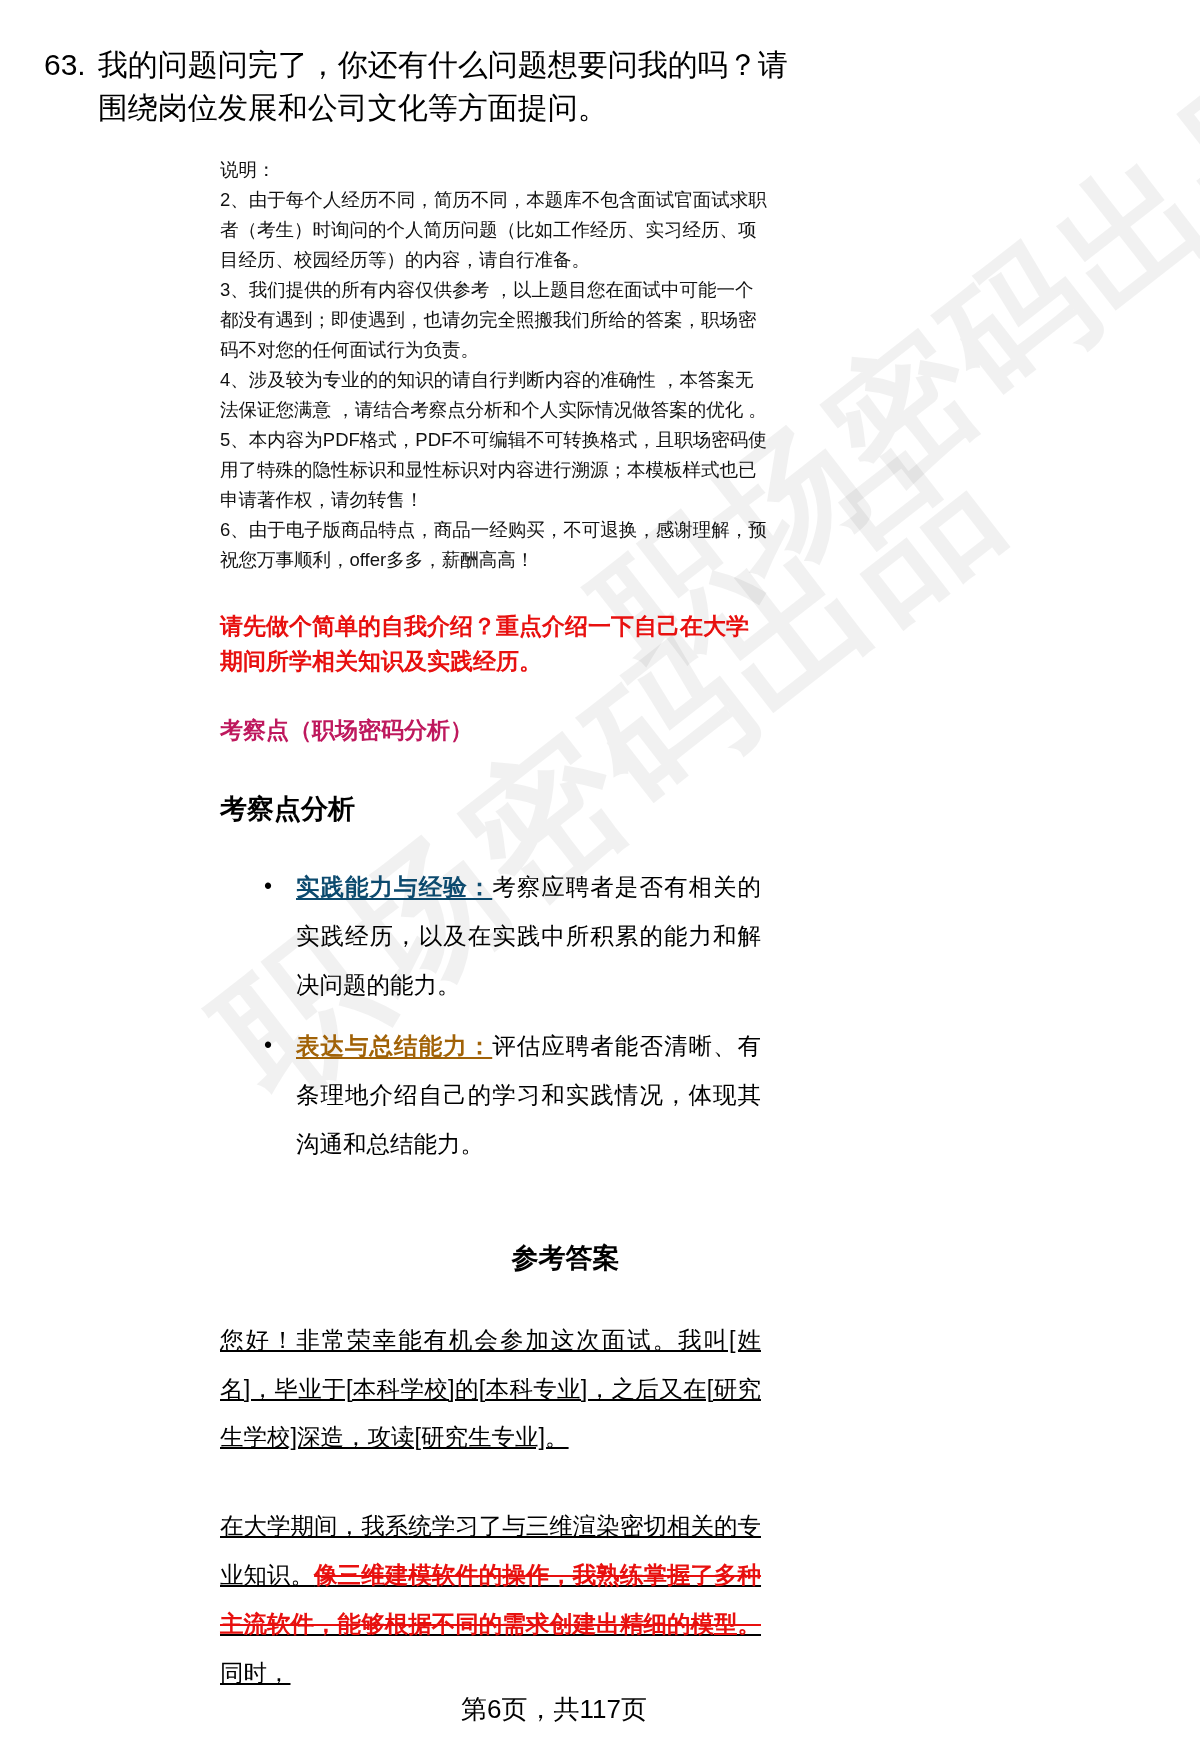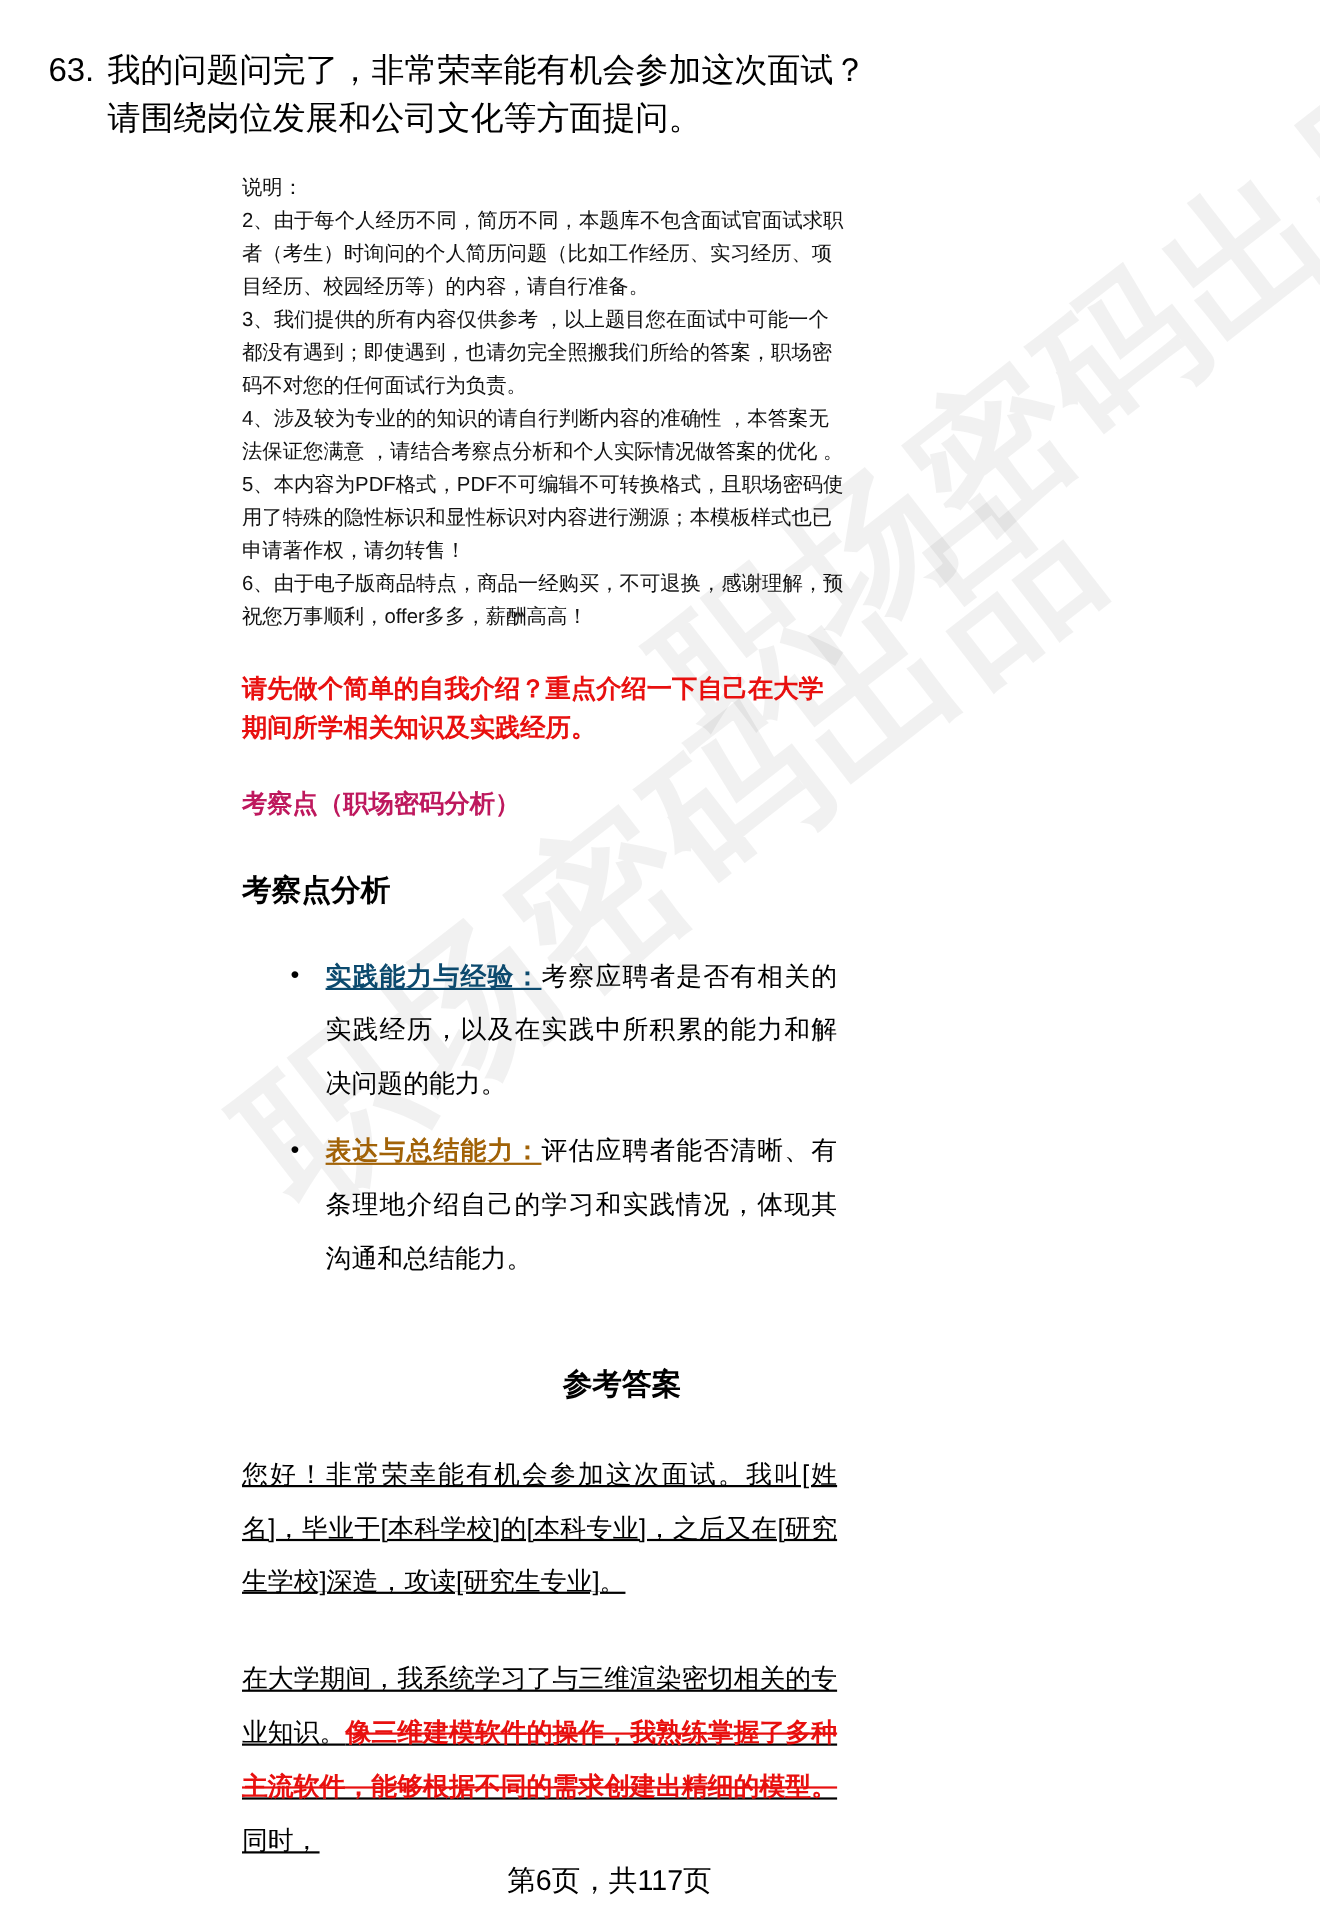--- a/index.html
+++ b/index.html
@@ -164,21 +164,21 @@
 
 <div class="watermark">
   <div class="wm-text wm1">职场密码出品</div>
   <div class="wm-text wm2">职场密码出品</div>
 </div>
 
 <div class="page">
 
   <div class="q-title">
     <span class="q-num">63.</span>
-    <span class="q-text">我的问题问完了，非常荣幸能有机会参加这次面试？请围绕岗位发展和公司文化等方面提问。</span>
+    <span class="q-text">我的问题问完了，你还有什么问题想要问我的吗？请围绕岗位发展和公司文化等方面提问。</span>
   </div>
 
   <div class="notice">
     <p>说明：</p>
     <p>2、由于每个人经历不同，简历不同，本题库不包含面试官面试求职者（考生）时询问的个人简历问题（比如工作经历、实习经历、项目经历、校园经历等）的内容，请自行准备。</p>
     <p>3、我们提供的所有内容仅供参考 ，以上题目您在面试中可能一个都没有遇到；即使遇到，也请勿完全照搬我们所给的答案，职场密码不对您的任何面试行为负责。</p>
     <p>4、涉及较为专业的的知识的请自行判断内容的准确性 ，本答案无法保证您满意 ，请结合考察点分析和个人实际情况做答案的优化 。</p>
     <p>5、本内容为PDF格式，PDF不可编辑不可转换格式，且职场密码使用了特殊的隐性标识和显性标识对内容进行溯源；本模板样式也已申请著作权，请勿转售！</p>
     <p>6、由于电子版商品特点，商品一经购买，不可退换，感谢理解，预祝您万事顺利，offer多多，薪酬高高！</p>
   </div>

